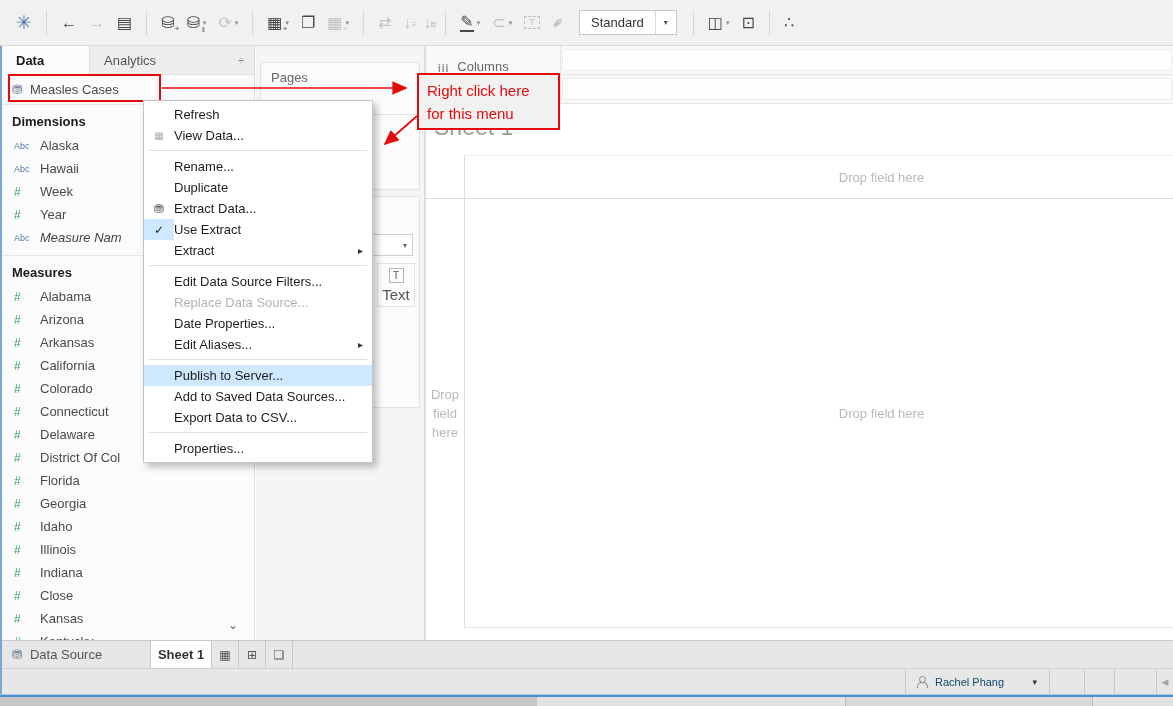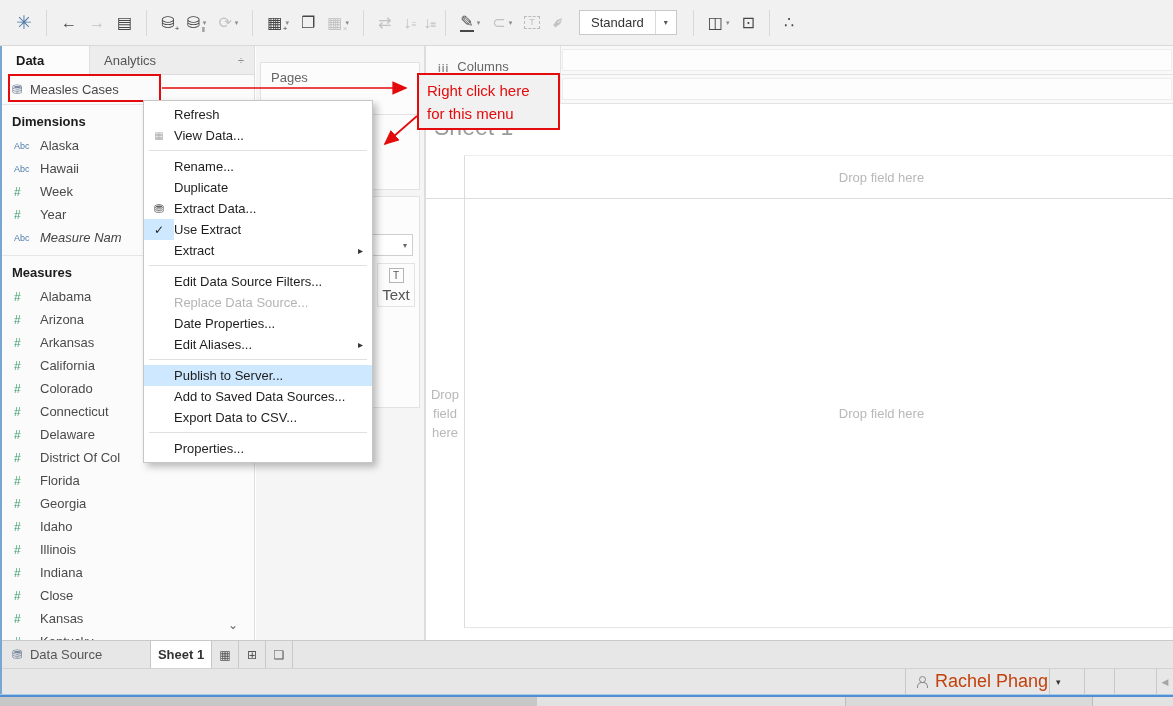--- a/index.html
+++ b/index.html
@@ -126,21 +126,21 @@
   .ds-tab { width:150px; display:flex; align-items:center; gap:7px; padding-left:12px; font-size:13px; color:#555; }
   .sheet-tab { width:62px; background:#fff; border-left:1px solid #c6c6c6; border-right:1px solid #c6c6c6;
                display:flex; align-items:center; justify-content:center; font-size:13px; font-weight:bold; color:#333; }
   .new-btn { width:27px; display:flex; align-items:center; justify-content:center;
              border-right:1px solid #c9c9c9; color:#555; }
   .new-btn .tb-ico { font-size:12px; }
   .status-bar { position:absolute; left:0; top:668px; width:100%; height:26px; background:#e7e7e7;
                 border-top:1px solid #d2d2d2; z-index:10; }
   .user-cell { position:absolute; left:905px; top:0; width:145px; height:100%; border-left:1px solid #c9c9c9;
                border-right:1px solid #c9c9c9; display:flex; align-items:center; gap:8px; padding-left:10px; }
-  .user-name { font-size:18px; color:#c2410c; flex:1; white-space:nowrap; }
+  .user-name { font-size:11px; color:#0c4a6e; flex:1; white-space:nowrap; }
   .user-caret { font-size:9px; color:#333; padding-right:12px; }
   .sb-cell { position:absolute; top:0; height:100%; border-right:1px solid #c9c9c9; }
   .c1 { left:1050px; width:35px; } .c2 { left:1085px; width:30px; } .c3 { left:1115px; width:42px; }
   .skip-cell { position:absolute; left:1157px; top:0; right:0; height:100%; display:flex;
                align-items:center; justify-content:center; color:#a5a5a5; font-size:9px; }
   .person-icon { width:11px; height:12px; position:relative; display:inline-block; flex:none; }
   .person-icon::before { content:""; position:absolute; top:0; left:3px; width:5px; height:5px;
                          border:1px solid #888; border-radius:50%; }
   .person-icon::after { content:""; position:absolute; bottom:0; left:1px; width:9px; height:5px;
                         border:1px solid #888; border-bottom:none; border-radius:5px 5px 0 0; }

